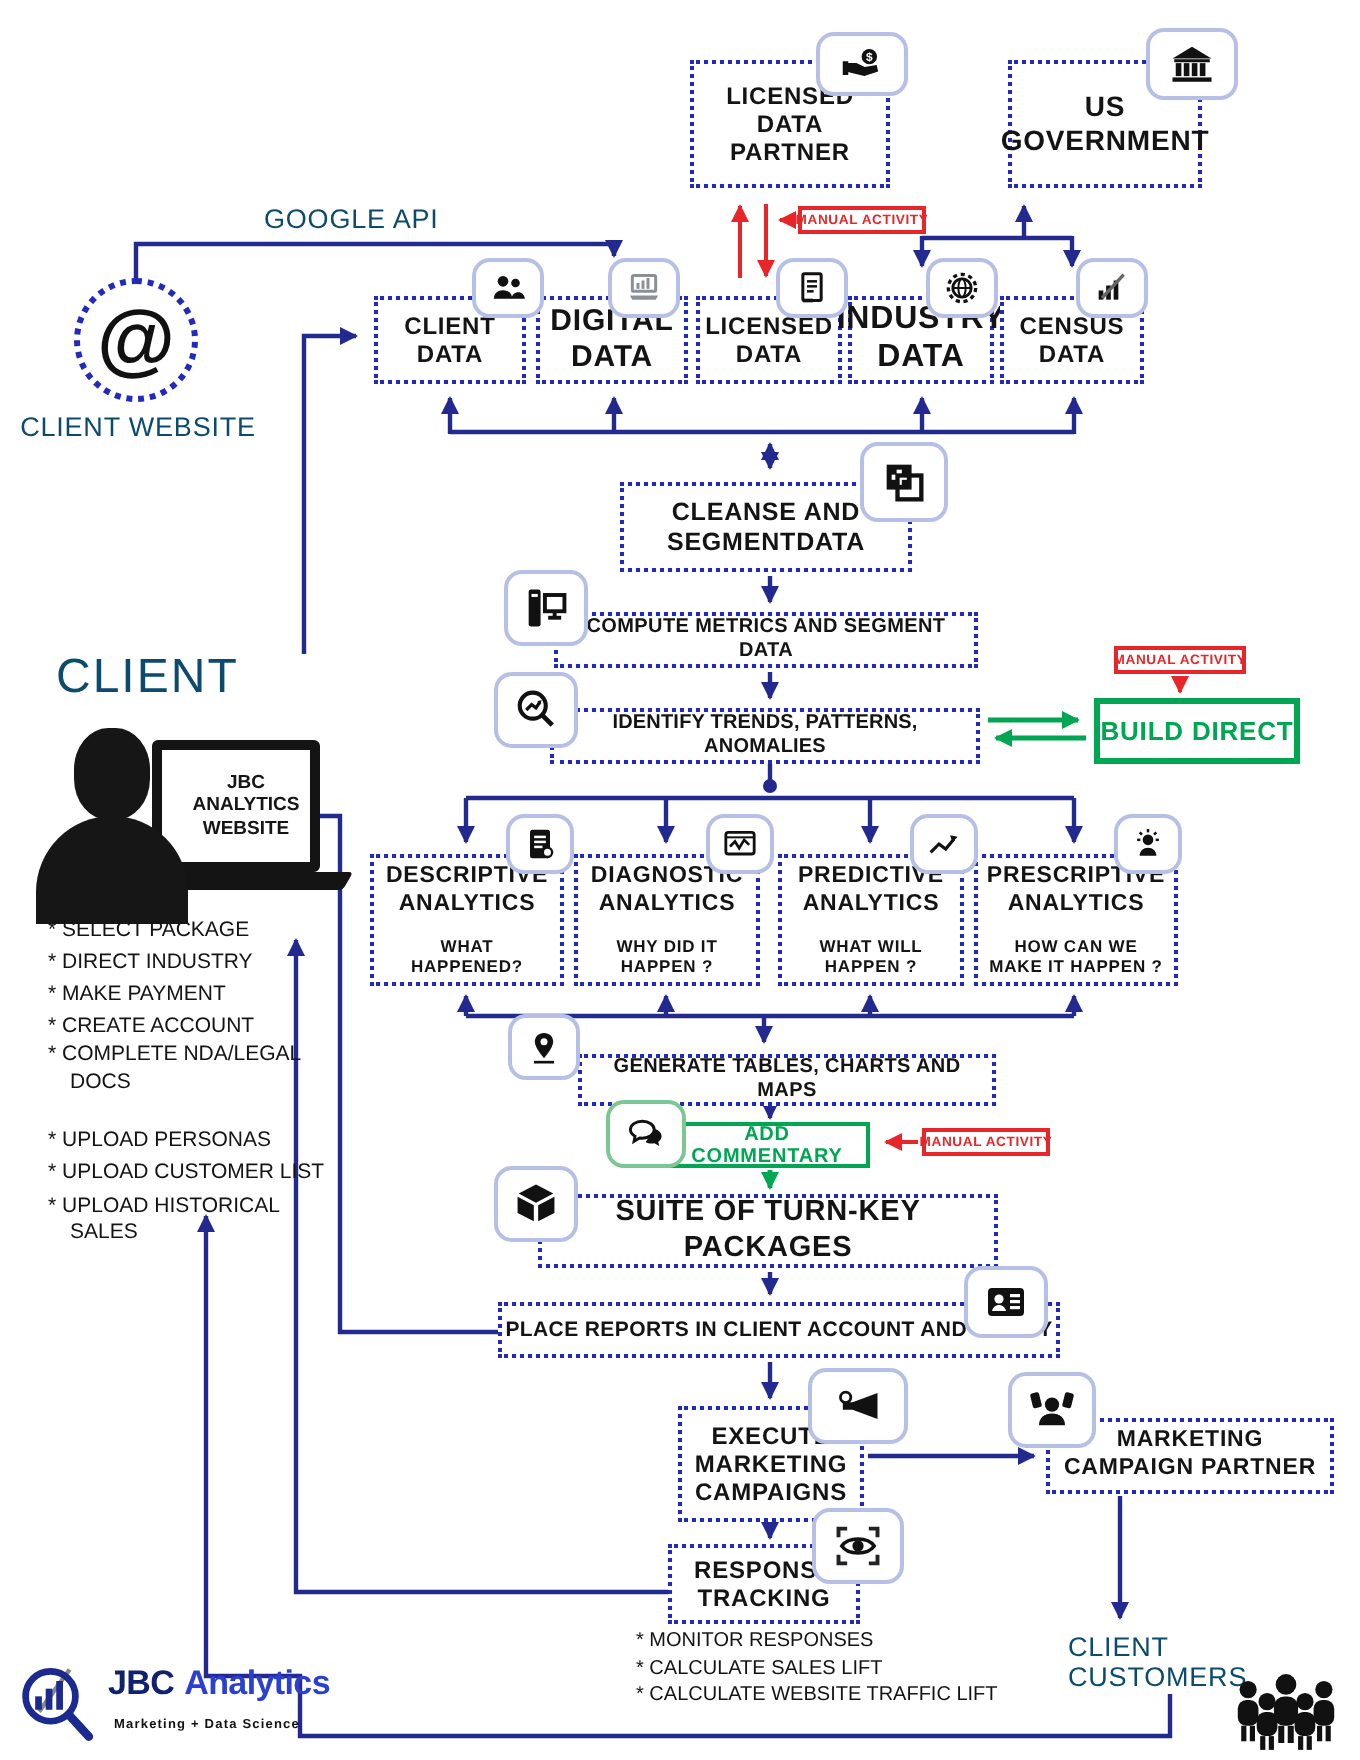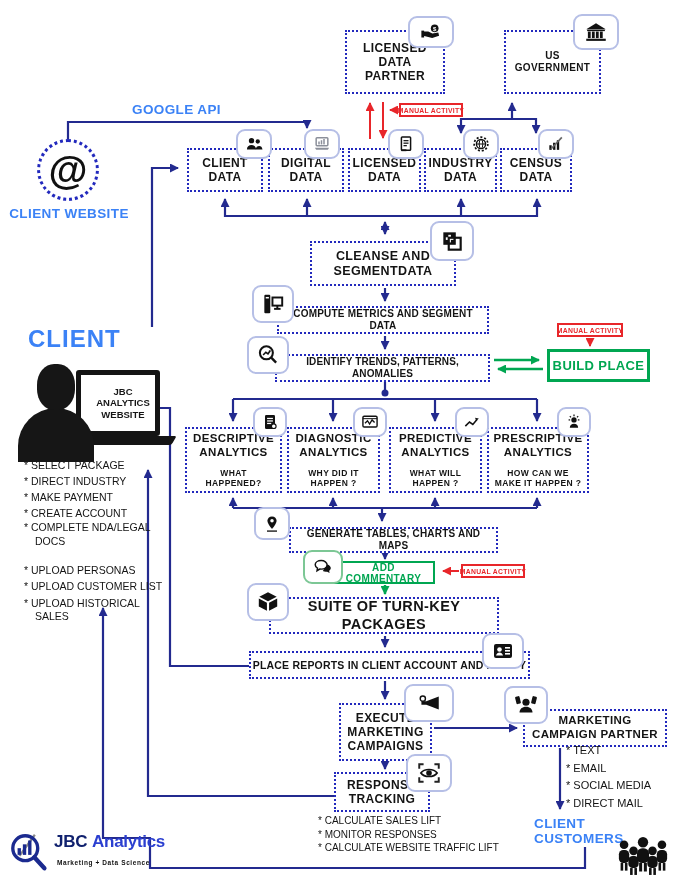--- a/index.html
+++ b/index.html
@@ -9,21 +9,21 @@
 .abs{position:absolute}
 svg.wires{position:absolute;left:0;top:0;z-index:1}
 .n{stroke:#232a8f;stroke-width:2.2;fill:none}
 .g{stroke:#00a651;stroke-width:2.4;fill:none}
 .r{stroke:#e8262a;stroke-width:2;fill:none}
 .dotbox{position:absolute;z-index:3;background:#fff;border:2.5px dotted #2229bd;display:flex;align-items:center;justify-content:center;text-align:center;font-weight:700;letter-spacing:.4px;line-height:1.18;white-space:pre-line;color:#141414}
 .appicon{position:absolute;z-index:5;background:#fff;border:2px solid #b6bfe6;border-radius:9px;display:flex;align-items:center;justify-content:center}
 .appicon svg{display:block}
 .redbox{position:absolute;z-index:4;background:#fff;border:2px solid #e8262a;color:#e8262a;font-weight:700;font-size:6.8px;display:flex;align-items:center;justify-content:center;letter-spacing:.3px;white-space:nowrap}
 .greenbox{position:absolute;z-index:4;background:#fff;border:3px solid #00a651;color:#00a651;font-weight:700;display:flex;align-items:center;justify-content:center;letter-spacing:.4px;white-space:pre-line;text-align:center}
-.lbl{position:absolute;z-index:3;font-weight:700;color:#3b82f6;letter-spacing:.4px;white-space:pre-line}
+.lbl{position:absolute;z-index:3;font-weight:400;color:#0c4a6e;letter-spacing:.4px;white-space:pre-line}
 .list{position:absolute;z-index:3;font-weight:400;color:#141414;list-style:none}
 .list li{padding-left:11px;text-indent:-11px}
 .list li::before{content:"* "}
 .acard .atitle{font-size:11.5px}
 .acard .aq{font-size:8.5px;margin-top:8px}
 .atcircle{position:absolute;z-index:3;border:3.5px dotted #2229bd;border-radius:50%;background:#fff;display:flex;align-items:center;justify-content:center;font-weight:700;color:#111}
 </style>
 </head>
 <body>
 
@@ -91,46 +91,46 @@
 DATA
 PARTNER</div>
   <div class="appicon" style="left:408px;top:16px;width:46px;height:32px">
     <svg width="26" height="22" viewBox="0 0 24 24">
         <circle cx="16" cy="8" r="4.2" fill="#111"></circle>
         <text x="16" y="10.4" font-size="6.5" fill="#fff" text-anchor="middle" font-weight="bold">$</text>
         <path d="M2.5 11.5h6.5l4.5 2.2 6.5-1.2.8 3.6-7.5 2.4-10.8-2.6z" fill="#111"></path>
         <rect x="1.5" y="10.5" width="3" height="7.5" fill="#111"></rect>
       </svg>
   </div>
-  <div class="dotbox" style="left:504px;top:30px;width:97px;height:64px;font-size:10px">US
+  <div class="dotbox" style="left:504px;top:30px;width:97px;height:64px;font-size:14px">US
 GOVERNMENT</div>
   <div class="appicon" style="left:573px;top:14px;width:46px;height:36px">
     <svg width="26" height="26" viewBox="0 0 24 24" fill="#111">
         <path d="M3 9.5L12 4l9 5.5z"></path>
         <rect x="3.8" y="9.8" width="16.4" height="1.4"></rect>
         <rect x="4.5" y="11.6" width="2.6" height="6"></rect>
         <rect x="8.2" y="11.6" width="2.6" height="6"></rect>
         <rect x="11.9" y="11.6" width="2.6" height="6"></rect>
         <rect x="15.6" y="11.6" width="2.6" height="6"></rect>
         <rect x="3" y="18.2" width="18" height="2"></rect>
       </svg>
   </div>
   <div class="redbox" style="left:399px;top:103px;width:64px;height:14px">MANUAL ACTIVITY</div>
 
   <div class="lbl" style="left:132px;top:102px;font-size:13.5px">GOOGLE API</div>
   <div class="atcircle" style="left:37px;top:139px;width:62px;height:62px;font-size:40px">@</div>
   <div class="lbl" style="left:6px;top:206px;width:126px;text-align:center;font-size:13.5px">CLIENT WEBSITE</div>
 
   <div class="dotbox" style="left:187px;top:148px;width:76px;height:44px;font-size:12px">CLIENT
 DATA</div>
-  <div class="dotbox" style="left:268px;top:148px;width:76px;height:44px;font-size:12px">DIGITAL
+  <div class="dotbox" style="left:268px;top:148px;width:76px;height:44px;font-size:15px">DIGITAL
 DATA</div>
   <div class="dotbox" style="left:348px;top:148px;width:73px;height:44px;font-size:12px">LICENSED
 DATA</div>
-  <div class="dotbox" style="left:424px;top:148px;width:73px;height:44px;font-size:12px">INDUSTRY
+  <div class="dotbox" style="left:424px;top:148px;width:73px;height:44px;font-size:16px">INDUSTRY
 DATA</div>
   <div class="dotbox" style="left:500px;top:148px;width:72px;height:44px;font-size:12px">CENSUS
 DATA</div>
 
   <div class="appicon" style="left:236px;top:129px;width:36px;height:30px">
     <svg width="22" height="20" viewBox="0 0 24 24" fill="#111">
         <circle cx="9" cy="8" r="3.2"></circle>
         <path d="M3.5 18.5c0-3.2 2.3-5.2 5.5-5.2s5.5 2 5.5 5.2z"></path>
         <circle cx="16.5" cy="9" r="2.6"></circle>
         <path d="M14 18.5c.4-2.6 1.9-4 4.3-4 2 0 3.4 1.4 3.9 4z"></path>
@@ -197,21 +197,21 @@
   <div class="appicon" style="left:247px;top:336px;width:42px;height:38px">
     <svg width="26" height="26" viewBox="0 0 24 24">
         <circle cx="10.5" cy="10" r="6" stroke="#111" stroke-width="1.9" fill="none"></circle>
         <line x1="15" y1="14.5" x2="19.5" y2="19" stroke="#111" stroke-width="2.2"></line>
         <polyline points="7.5,12 10,9.5 12,11 13.8,8.3" stroke="#111" stroke-width="1.5" fill="none"></polyline>
         <path d="M12.6 7.8l2-.3-.6 2z" fill="#111"></path>
       </svg>
   </div>
 
   <div class="redbox" style="left:557px;top:323px;width:66px;height:14px">MANUAL ACTIVITY</div>
-  <div class="greenbox" style="left:547px;top:349px;width:103px;height:33px;font-size:13px">BUILD PLACE</div>
+  <div class="greenbox" style="left:547px;top:349px;width:103px;height:33px;font-size:13px">BUILD DIRECT</div>
 
   <div class="dotbox acard" style="left:185px;top:427px;width:97px;height:66px">
     <div><div class="atitle">DESCRIPTIVE
 ANALYTICS</div><div class="aq">WHAT
 HAPPENED?</div></div>
   </div>
   <div class="dotbox acard" style="left:287px;top:427px;width:93px;height:66px">
     <div><div class="atitle">DIAGNOSTIC
 ANALYTICS</div><div class="aq">WHY DID IT
 HAPPEN ?</div></div>
@@ -316,26 +316,20 @@
 CAMPAIGN PARTNER</div>
   <div class="appicon" style="left:504px;top:686px;width:44px;height:38px">
     <svg width="26" height="26" viewBox="0 0 24 24">
         <circle cx="12" cy="9.5" r="3.3" fill="#111"></circle>
         <path d="M6 19c0-3.4 2.5-5.4 6-5.4s6 2 6 5.4z" fill="#111"></path>
         <rect x="2.5" y="4" width="4.2" height="7" rx="1" fill="#111" transform="rotate(-14 4.6 7.5)"></rect>
         <rect x="17.3" y="4" width="4.2" height="7" rx="1" fill="#111" transform="rotate(14 19.4 7.5)"></rect>
       </svg>
   </div>
 
-  <ul class="list" style="left:566px;top:742px;font-size:11px;line-height:17.5px">
-    <li>TEXT</li>
-    <li>EMAIL</li>
-    <li>SOCIAL MEDIA</li>
-    <li>DIRECT MAIL</li>
-  </ul>
 
   <div class="lbl" style="left:534px;top:816px;width:140px;font-size:13.5px">CLIENT CUSTOMERS</div>
   <div class="abs" style="left:612px;top:836px;z-index:4">
     <svg width="62" height="40" viewBox="0 0 72 44" fill="#111">
         <circle cx="14" cy="9" r="5"></circle>
         <rect x="8" y="15" width="12" height="15" rx="5"></rect>
         <rect x="10" y="30" width="3" height="9"></rect>
         <rect x="15" y="30" width="3" height="9"></rect>
         <circle cx="36" cy="6" r="6"></circle>
         <rect x="29" y="13" width="14" height="17" rx="6"></rect>
@@ -359,22 +353,22 @@
   <div class="dotbox" style="left:334px;top:772px;width:96px;height:40px;font-size:12px">RESPONSE
 TRACKING</div>
   <div class="appicon" style="left:406px;top:754px;width:46px;height:38px">
     <svg width="26" height="26" viewBox="0 0 24 24">
         <path d="M3 8V4h4M17 4h4v4M21 16v4h-4M7 20H3v-4" stroke="#222" stroke-width="1.8" fill="none"></path>
         <path d="M4.5 12c3-4.3 12-4.3 15 0-3 4.3-12 4.3-15 0z" stroke="#111" stroke-width="1.6" fill="none"></path>
         <circle cx="12" cy="12" r="2.6" fill="#111"></circle>
       </svg>
   </div>
   <ul class="list" style="left:318px;top:814px;font-size:10px;line-height:13.5px">
+    <li>MONITOR RESPONSES</li>
     <li>CALCULATE SALES LIFT</li>
-    <li>MONITOR RESPONSES</li>
     <li>CALCULATE WEBSITE TRAFFIC LIFT</li>
   </ul>
 
   <div class="lbl" style="left:28px;top:325px;font-size:24px;letter-spacing:1px">CLIENT</div>
 
   <div class="abs" style="left:18px;top:366px;width:145px;height:96px;z-index:4">
     <div class="abs" style="left:58px;top:4px;width:84px;height:66px;background:#fff;border:5px solid #141414;border-radius:3px;display:flex;align-items:center;justify-content:center;z-index:1">
       <div style="font-size:9.5px;font-weight:700;text-align:center;line-height:1.2;white-space:pre-line;padding-left:10px">JBC
 ANALYTICS
 WEBSITE</div>

